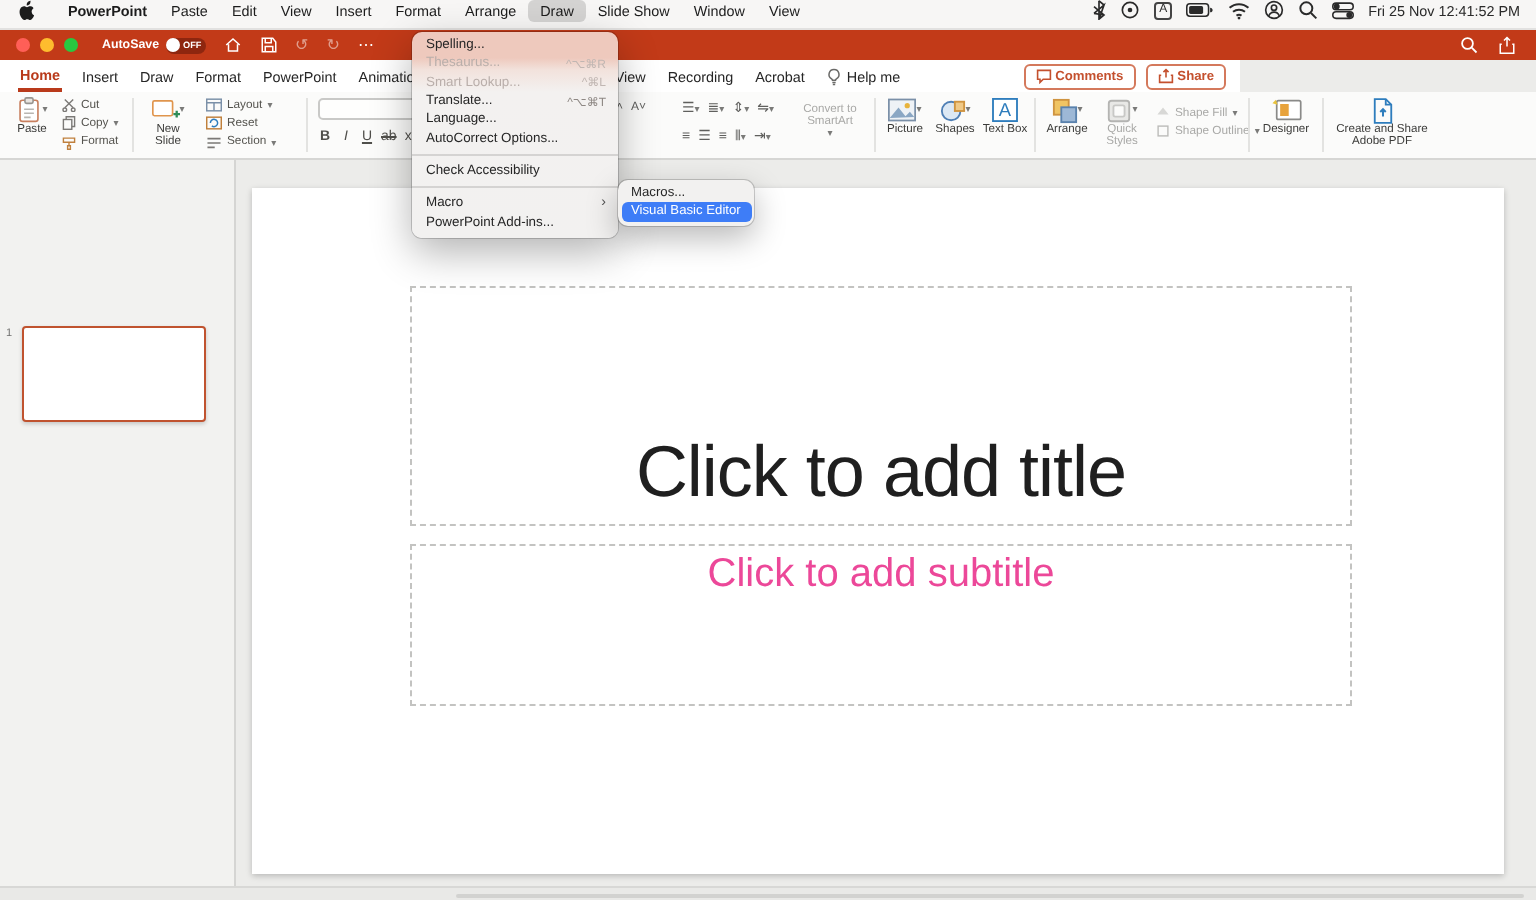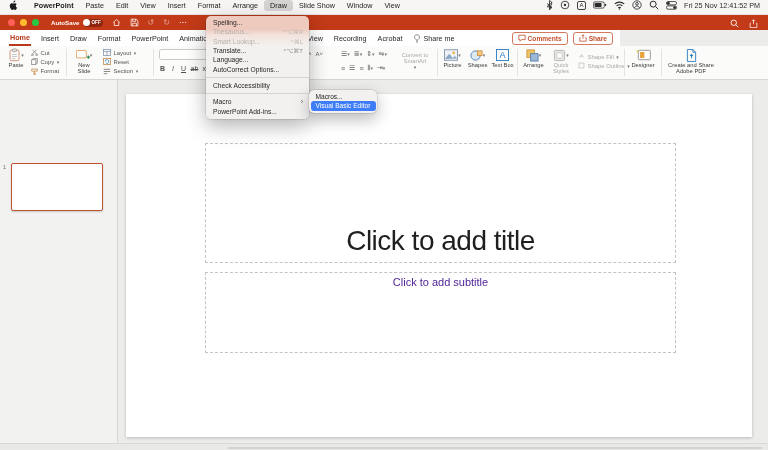--- a/index.html
+++ b/index.html
@@ -58,23 +58,23 @@
   .twoline { width:46px; }
 
   
   .sidebar { left:0; top:80px; width:118px; height:363px; background:#f2f2f0; border-right:1px solid #d5d5d3; z-index:1; }
   .slidenum { position:absolute; left:3px; top:84px; font-size:5.5px; color:#6e6e6c; }
   .thumb { position:absolute; left:11px; top:83px; width:92px; height:48px; background:#fff; border:1.5px solid #c0532f; border-radius:2px; box-shadow:0 1px 2px rgba(0,0,0,0.18); }
   .canvas { left:119px; top:80px; width:649px; height:363px; background:#ececea; z-index:1; }
   .slide { position:absolute; left:7px; top:14px; width:626px; height:343px; background:#fff; box-shadow:0 1px 3px rgba(0,0,0,0.22); }
   .ph { position:absolute; border:1px dashed #c3c3c1; }
   .ph-title { left:79px; top:49px; width:471px; height:120px; display:flex; align-items:flex-end; justify-content:center; }
-  .ph-title .txt { font-size:28px; color:#1f1f1f; letter-spacing:-0.5px; padding-bottom:5px; white-space:nowrap;text-align:center; }
+  .ph-title .txt { font-size:36px; color:#1f1f1f; letter-spacing:-0.5px; padding-bottom:5px; white-space:nowrap;text-align:center; }
   .ph-sub { left:79px; top:178px; width:471px; height:81px; display:flex; justify-content:center; }
-  .ph-sub .txt { font-size:11px; color:#4c1d95; padding-top:3px; }
+  .ph-sub .txt { font-size:20px; color:#ec4899; padding-top:3px; }
   .bottombar { left:0; top:443px; width:768px; height:7px; background:#e9e9e7; border-top:1px solid #d8d8d6; z-index:1; }
   .hscroll { position:absolute; left:228px; top:2.5px; width:534px; height:2px; background:#d2d2d0; border-radius:1px; }
 
   
   .menu { left:206px; top:16px; width:103px; z-index:50; border-radius:5px; padding:2px 0 3px;
           background:linear-gradient(180deg, #eec9bd 0px, #eec9bd 13px, #f2e2dc 19px, #f3f1f0 30px, #f2f1f0 100%);
           box-shadow:0 0 0 0.5px rgba(0,0,0,0.18), 0 7px 20px rgba(0,0,0,0.3); }
   .mi { height:9.3px; display:flex; align-items:center; justify-content:space-between; padding:0 6px 0 7px; font-size:6.7px; color:#262626; white-space:nowrap; }
   .mi .sc { color:#8e8884; font-size:6px; }
   .mi.disabled { color:#b9aeaa; }
@@ -211,21 +211,21 @@
       <span class="tab">Slide Show</span>
       <span class="tab">Review</span>
       <span class="tab">View</span>
       <span class="tab">Recording</span>
       <span class="tab">Acrobat</span>
       <span class="tab tellme">
         <svg width="8" height="9" viewBox="0 0 10 12" fill="none" stroke="#6a6a68">
             <path d="M5 1a3.3 3.3 0 0 0-1.6 6.2c.4.3.6.6.6 1h2c0-.4.2-.7.6-1A3.3 3.3 0 0 0 5 1z"></path>
             <path d="M3.9 9.6h2.2M4.2 11h1.6"></path>
           </svg>
-        <span>Share me</span>
+        <span>Help me</span>
       </span>
     </span>
     <span class="tr-right">
       <span class="pillbtn">
         <svg width="8" height="8" viewBox="0 0 10 10" fill="none" stroke="#c4502e">
             <path d="M1 1.5h8v5.5H4.5L2.5 9V7H1z"></path>
           </svg>
         <span>Comments</span>
       </span>
       <span class="pillbtn">

